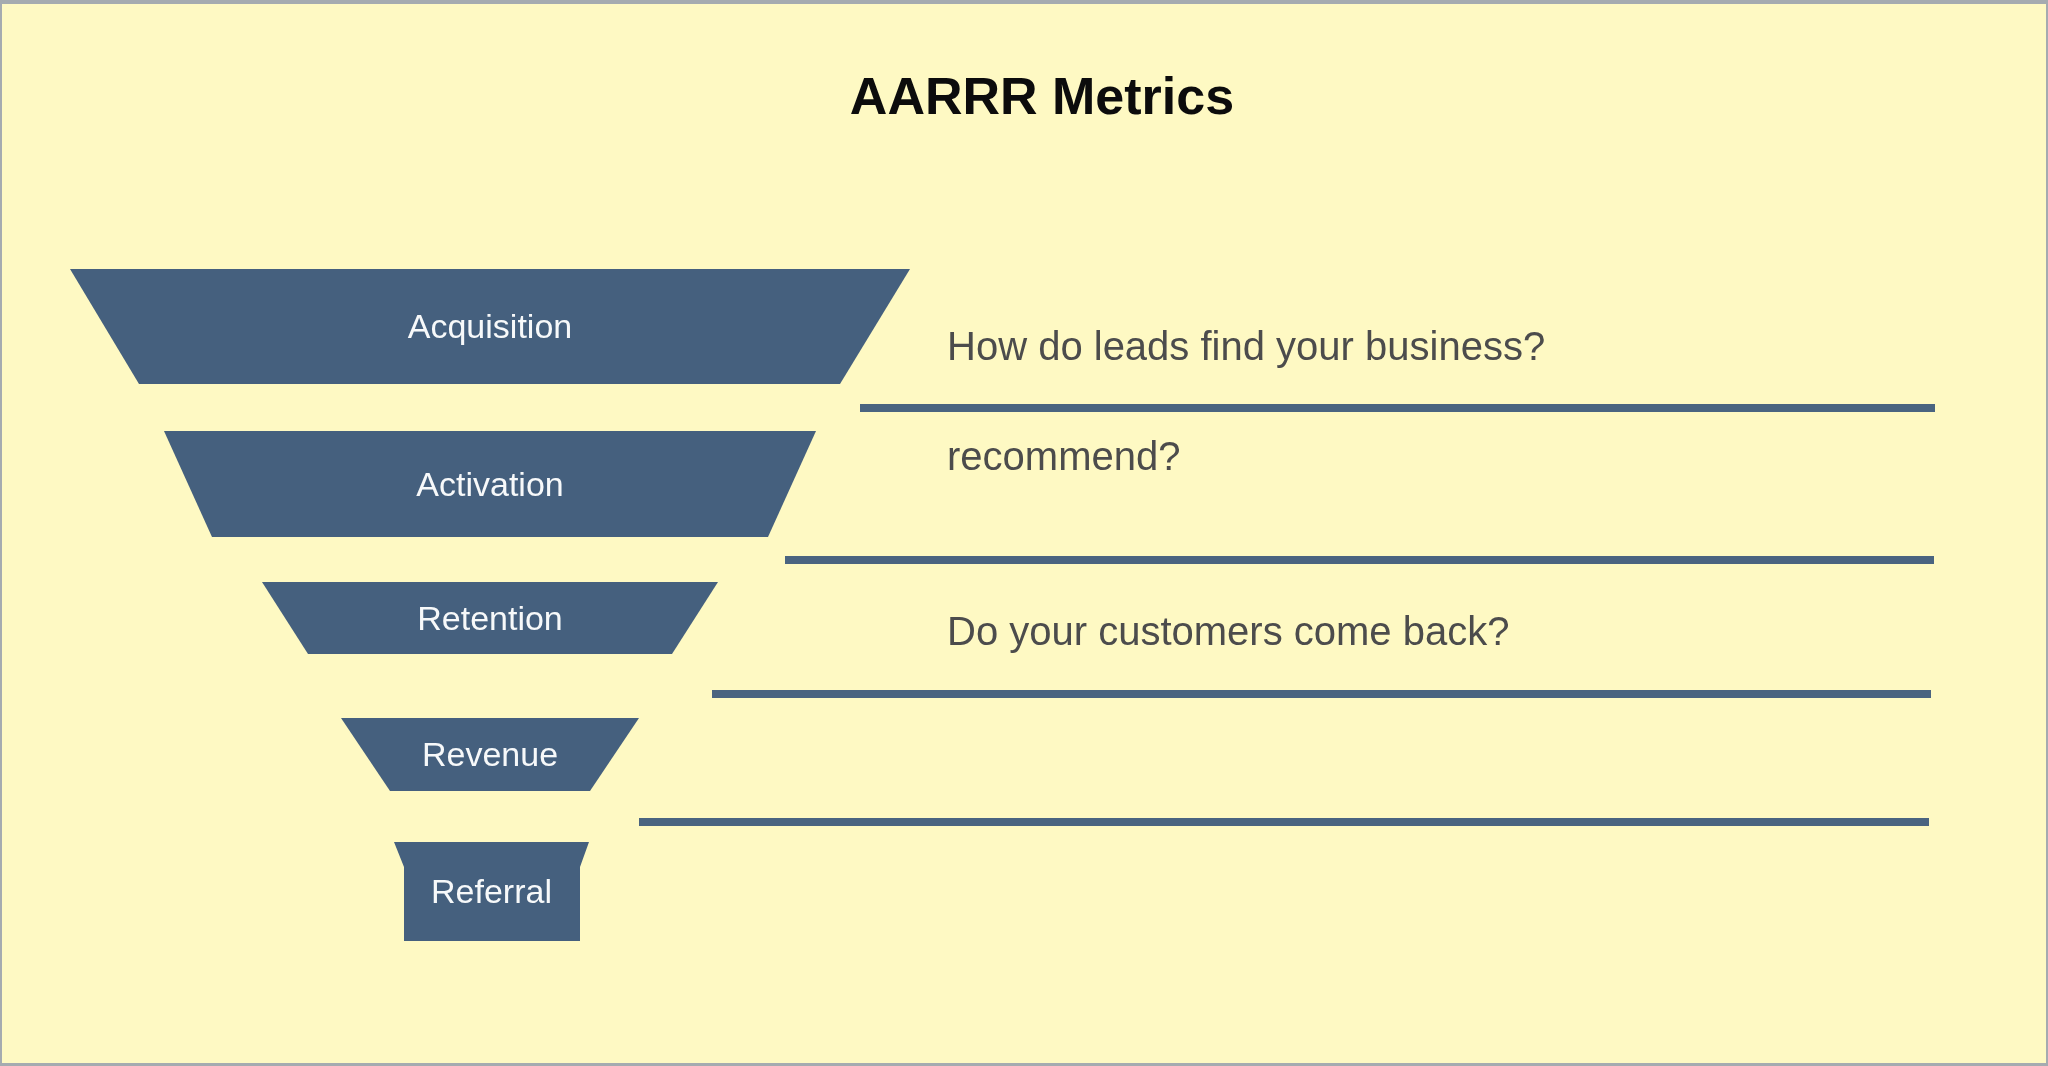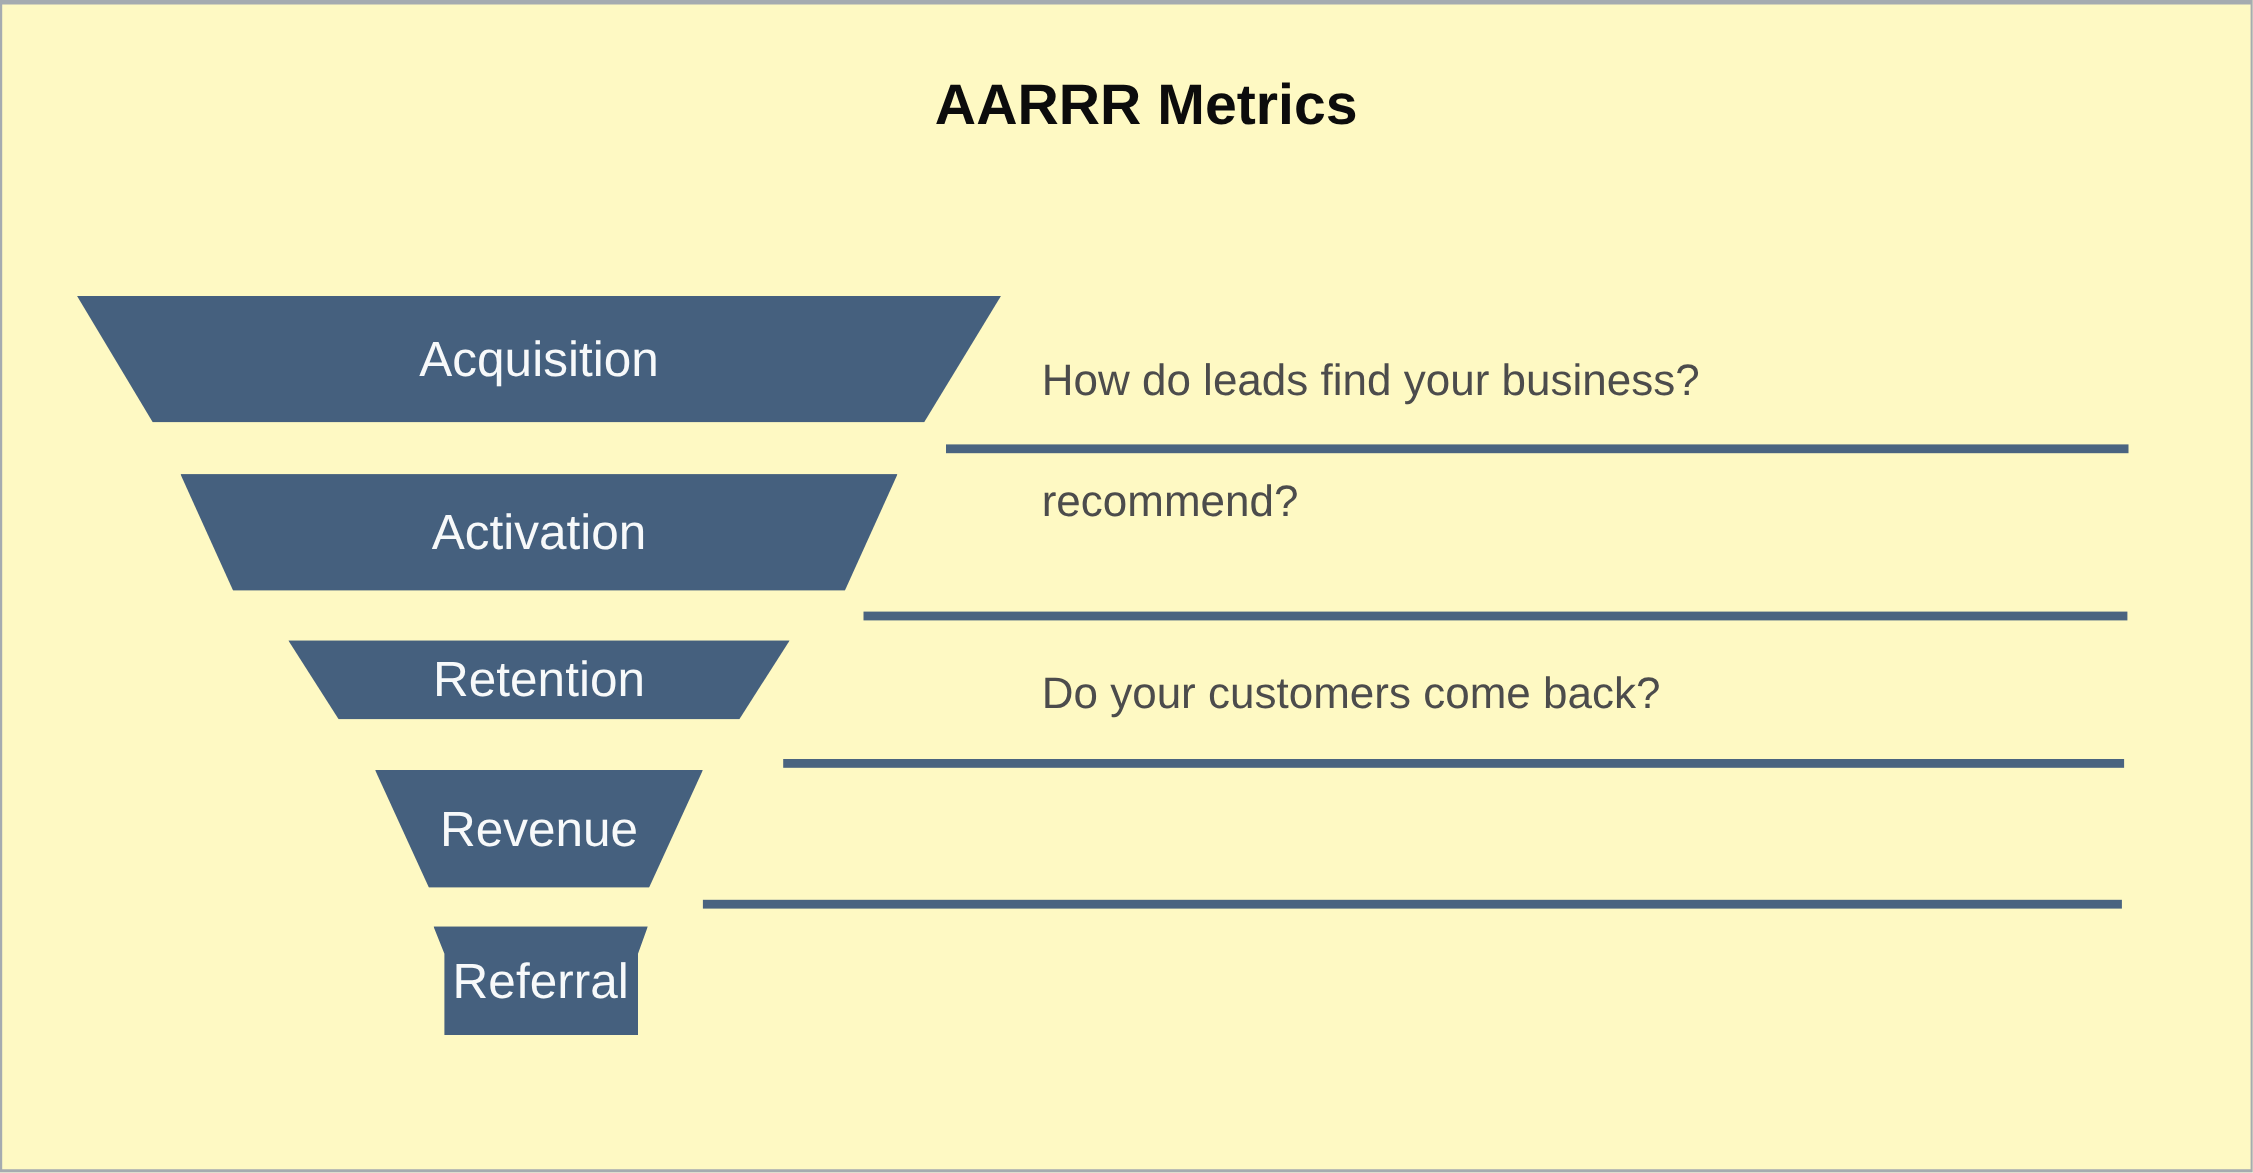--- a/index.html
+++ b/index.html
@@ -33,31 +33,31 @@
   }
   .stage {
     position: absolute;
     background: #45607e;
     display: flex;
     align-items: center;
     justify-content: center;
   }
   .stage-label {
     color: #f7f9fa;
-    font-size: 45px;
+    font-size: 34px;
     font-weight: normal;
     white-space: nowrap;
   }
   .stage-acquisition { left: 68px;  top: 265px; width: 840px; height: 115px;
     clip-path: polygon(0 0, 100% 0, calc(100% - 70px) 100%, 69px 100%); }
   .stage-activation  { left: 162px; top: 427px; width: 652px; height: 106px;
     clip-path: polygon(0 0, 100% 0, calc(100% - 48px) 100%, 48px 100%); }
   .stage-retention   { left: 260px; top: 578px; width: 456px; height: 72px;
     clip-path: polygon(0 0, 100% 0, calc(100% - 46px) 100%, 46px 100%); text-align: center; }
-  .stage-revenue     { left: 339px; top: 696px; width: 298px; height: 107px;
+  .stage-revenue     { left: 339px; top: 714px; width: 298px; height: 73px;
     clip-path: polygon(0 0, 100% 0, calc(100% - 49px) 100%, 49px 100%); }
   .stage-referral    { left: 392px; top: 838px; width: 195px; height: 99px;
     clip-path: polygon(0 0, 100% 0, calc(100% - 9px) 25px, calc(100% - 9px) 100%, 10px 100%, 10px 25px); }
 
   .desc {
     position: absolute;
     left: 945px;
     width: 1110px;
     color: #4c4c4c;
     font-size: 40px;

